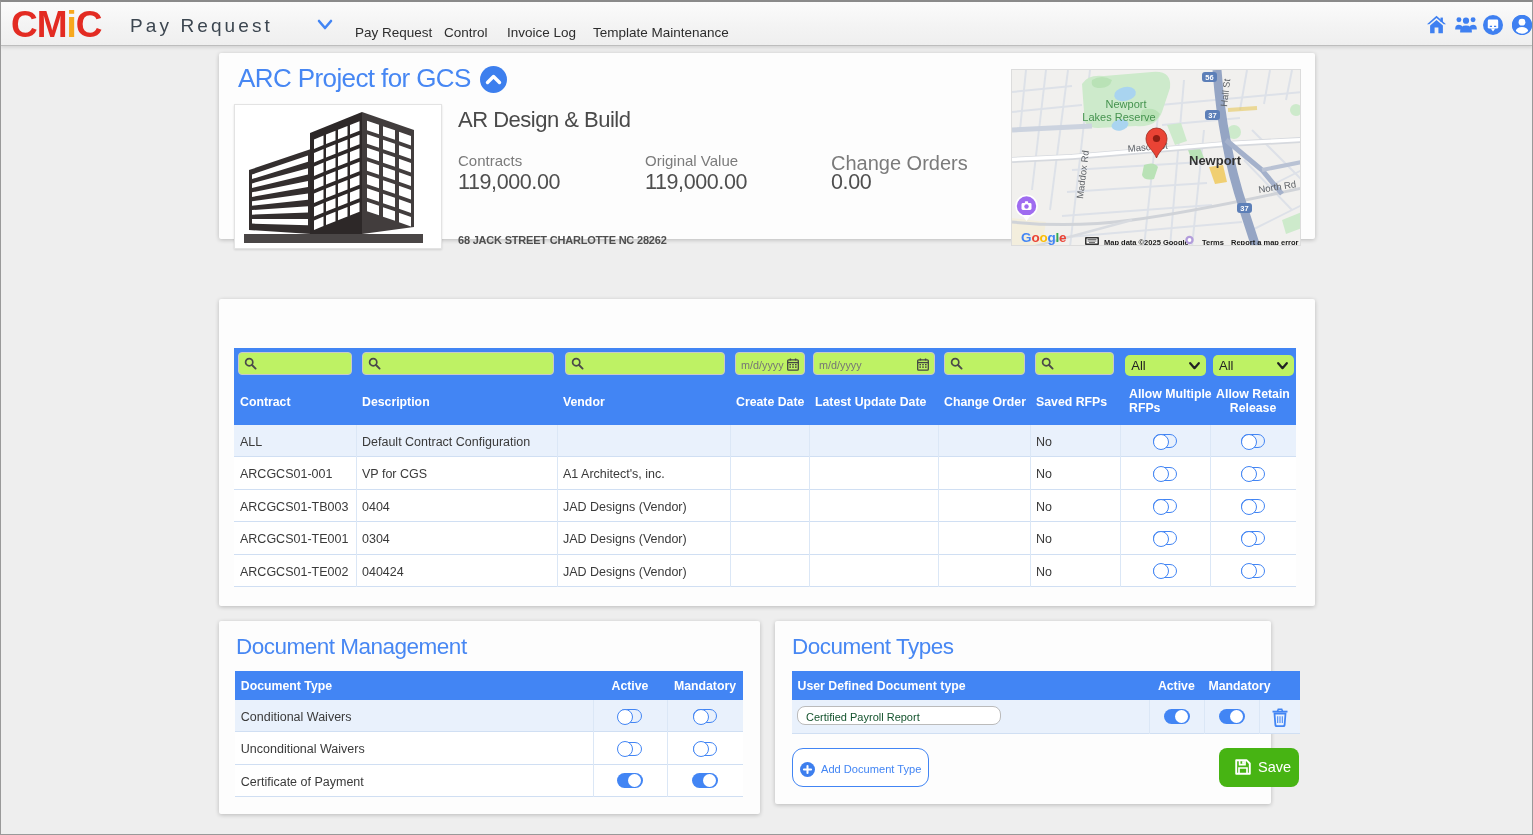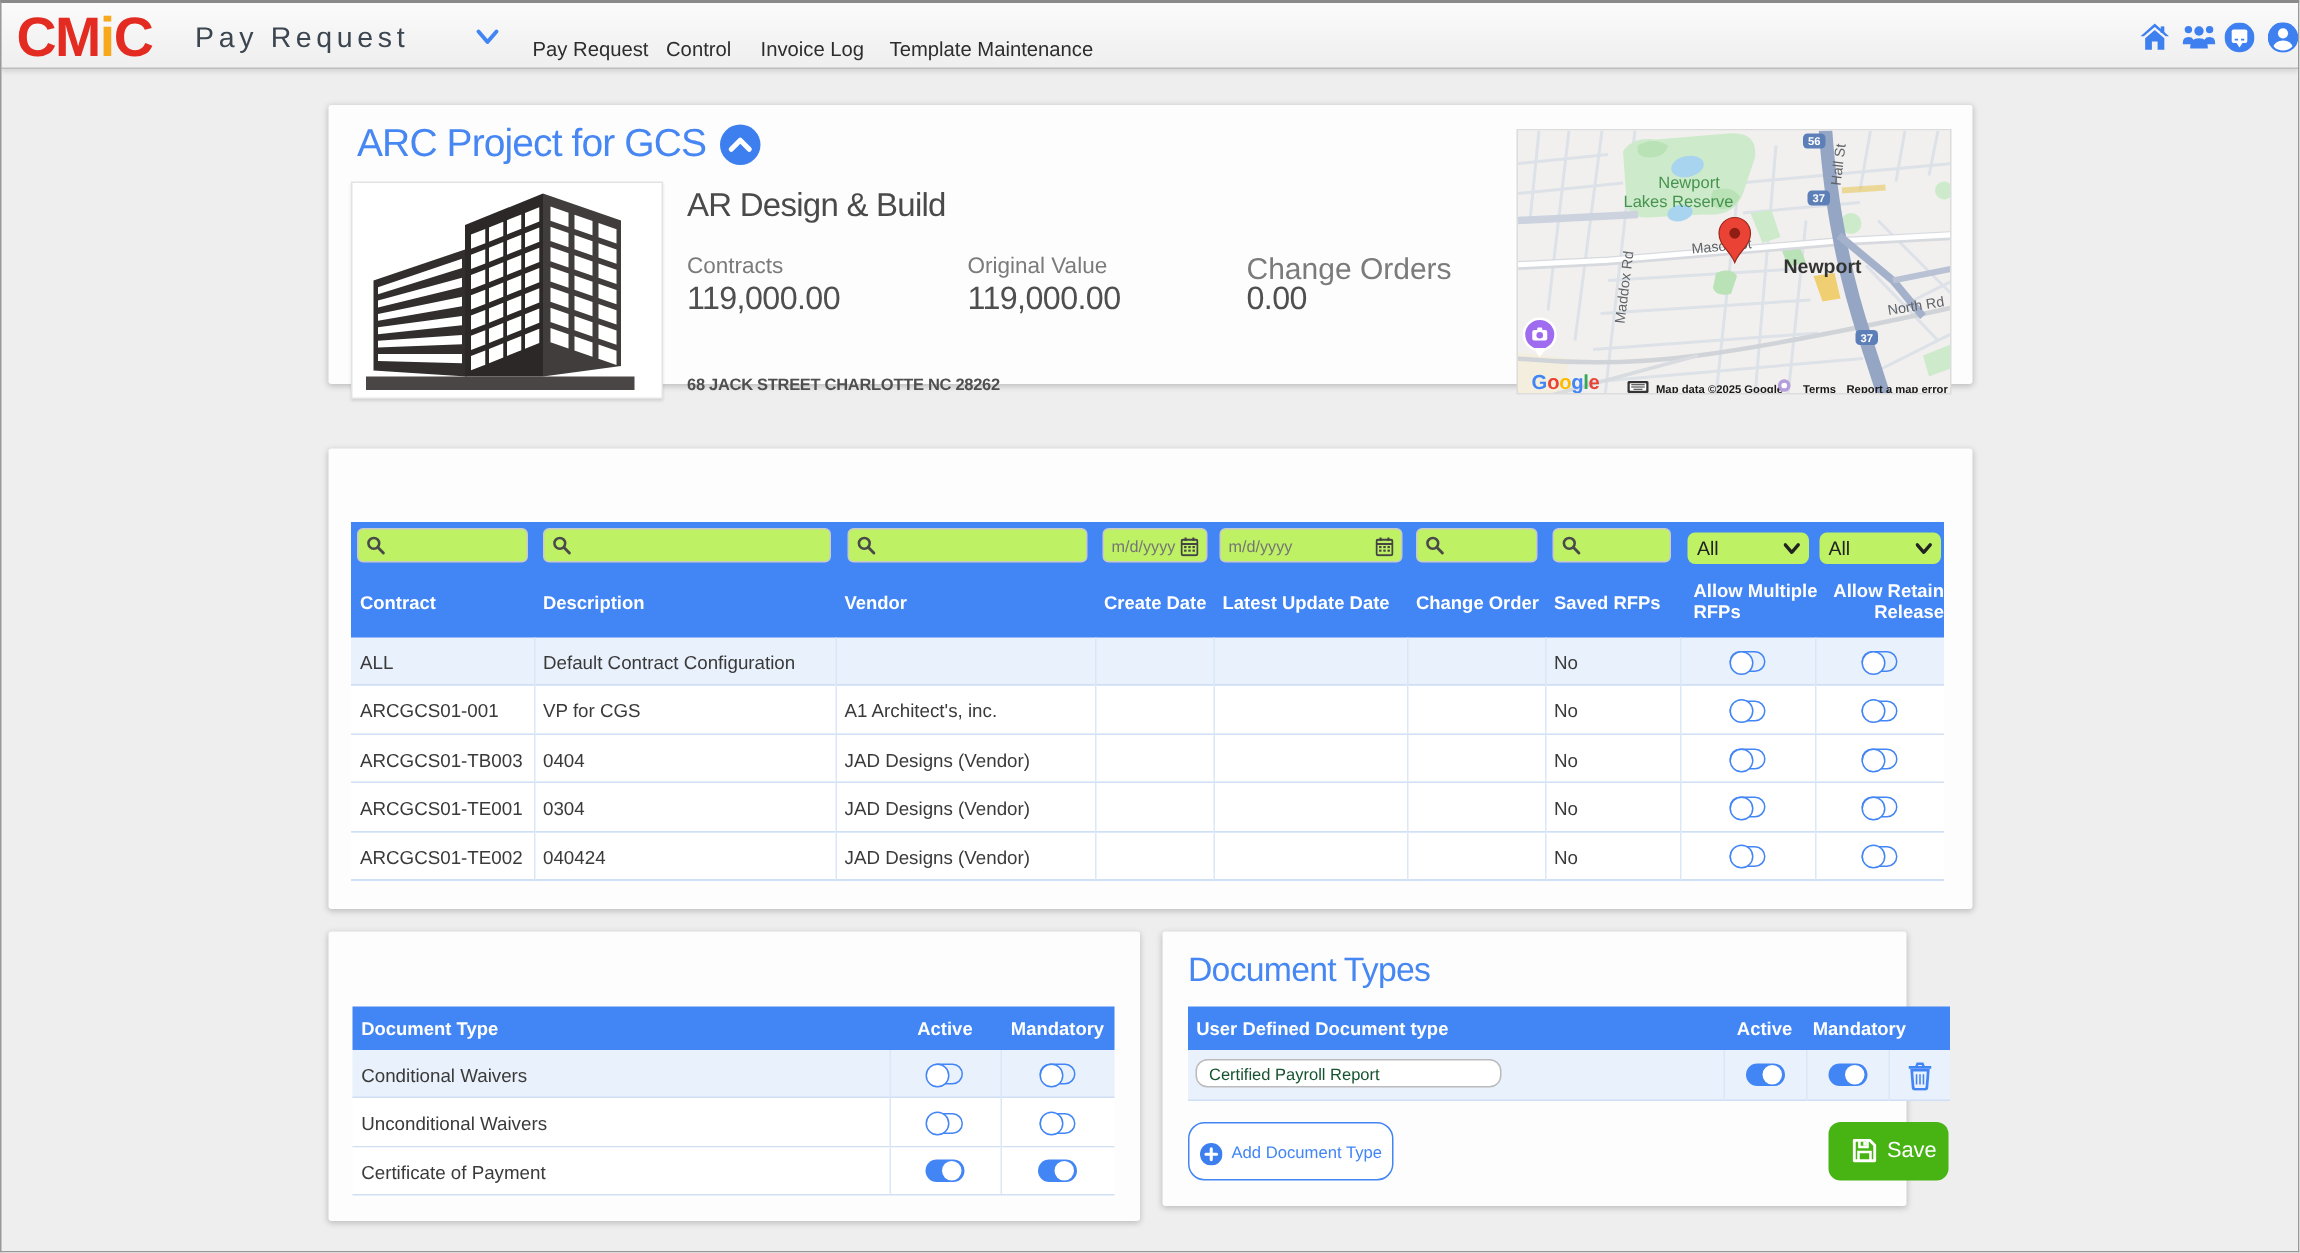--- a/index.html
+++ b/index.html
@@ -65,21 +65,21 @@
         <path d="M7.8 13.4 L10 16.6 L12.2 13.4 Z" fill="#fff"></path>
       </svg>
     <svg style="position:absolute;left:1511px;top:13px" width="20" height="20" viewBox="0 0 20 20">
         <circle cx="10" cy="10" r="10" fill="#3f80f1"></circle>
         <circle cx="10" cy="7.2" r="3.4" fill="#fff"></circle>
         <ellipse cx="10" cy="16.4" rx="6.3" ry="4.4" fill="#fff"></ellipse>
         <circle cx="10" cy="10" r="9.4" fill="none" stroke="#3f80f1" stroke-width="1.5"></circle>
       </svg>
   </div>
 
-  <div class="card" style="left:219px;top:70px;width:1096px;height:186px">
+  <div class="card" style="left:219px;top:53px;width:1096px;height:186px">
     <div class="ctitle t1" style="left:19px;top:10px">ARC Project for GCS</div>
     <div style="position:absolute;left:261px;top:13px;width:27px;height:27px;border-radius:50%;background:#3d7fee">
       <svg style="position:absolute;left:5px;top:7px" width="17" height="13" viewBox="0 0 17 13">
           <path d="M2.5 9.5 L8.5 3.5 L14.5 9.5" fill="none" stroke="#fff" stroke-width="3.4" stroke-linecap="round" stroke-linejoin="round"></path>
         </svg>
     </div>
     <div style="position:absolute;left:15px;top:51px;width:208px;height:145px;background:#fff;border:1px solid #e3e3e3;box-shadow:0 1px 2px rgba(0,0,0,0.12)">
       <svg width="206" height="143" viewBox="0 0 206 143">
 
         <polygon points="14,65 76,44 76,129 14,125" fill="#332e2e"></polygon>
@@ -345,21 +345,21 @@
           </svg>
         </div>
       <div class="th" style="left:6px;top:47px">Contract</div>
       <div class="th" style="left:128px;top:47px">Description</div>
       <div class="th" style="left:329px;top:47px">Vendor</div>
       <div class="th" style="left:502px;top:47px">Create Date</div>
       <div class="th" style="left:581px;top:47px">Latest Update Date</div>
       <div class="th" style="left:710px;top:47px">Change Order</div>
       <div class="th" style="left:802px;top:47px">Saved RFPs</div>
       <div class="th" style="left:895px;top:39px;width:90px;line-height:14px">Allow Multiple<br>RFPs</div>
-      <div class="th" style="left:976px;top:39px;width:86px;text-align:right;line-height:14px">Allow Retain<br>Release</div>
+      <div class="th" style="left:976px;top:39px;width:86px;text-align:center;line-height:14px">Allow Retain<br>Release</div>
       <div style="position:absolute;left:0;top:77px;width:1062px;height:32.400000000000006px;background:#e9f1fc;border-bottom:1px solid #d0dff3"></div>
       <div style="position:absolute;left:122px;top:77px;width:1px;height:32.400000000000006px;background:#dbe7f6"></div>
       <div style="position:absolute;left:323px;top:77px;width:1px;height:32.400000000000006px;background:#dbe7f6"></div>
       <div style="position:absolute;left:496px;top:77px;width:1px;height:32.400000000000006px;background:#dbe7f6"></div>
       <div style="position:absolute;left:575px;top:77px;width:1px;height:32.400000000000006px;background:#dbe7f6"></div>
       <div style="position:absolute;left:704px;top:77px;width:1px;height:32.400000000000006px;background:#dbe7f6"></div>
       <div style="position:absolute;left:796px;top:77px;width:1px;height:32.400000000000006px;background:#dbe7f6"></div>
       <div style="position:absolute;left:886px;top:77px;width:1px;height:32.400000000000006px;background:#dbe7f6"></div>
       <div style="position:absolute;left:976px;top:77px;width:1px;height:32.400000000000006px;background:#dbe7f6"></div>
       <div class="cell" style="left:6px;top:87px">ALL</div>
@@ -424,20 +424,21 @@
       <div class="cell" style="left:6px;top:216.6px">ARCGCS01-TE002</div>
       <div class="cell" style="left:128px;top:216.6px">040424</div>
       <div class="cell" style="left:329px;top:216.6px">JAD Designs (Vendor)</div>
       <div class="cell" style="left:802px;top:216.6px">No</div>
       <div class="tg" style="left:919px;top:215.79999999999998px"></div>
       <div class="tg" style="left:1007px;top:215.79999999999998px"></div>
     </div>
   </div>
 
   <div class="card" style="left:219px;top:621px;width:541px;height:193px">
+    <div class="ctitle t2" style="left:17px;top:13px">Document Management</div>
     <div id="tbl3" style="position:absolute;left:15.8px;top:49.8px;width:508.6px;height:126px">
       <div style="position:absolute;left:0;top:0;width:508.6px;height:29.5px;background:#4285f4"></div>
       <div class="th" style="left:6px;top:8px">Document Type</div>
       <div class="th" style="left:358.2px;top:8px;width:74px;text-align:center">Active</div>
       <div class="th" style="left:432.2px;top:8px;width:76px;text-align:center">Mandatory</div>
       <div style="position:absolute;left:0;top:29.5px;width:508.6px;height:32.2px;background:#e9f1fc;border-bottom:1px solid #d0dff3"></div>
       <div style="position:absolute;left:358.2px;top:29.5px;width:1px;height:32.2px;background:#dbe7f6"></div>
       <div style="position:absolute;left:432.2px;top:29.5px;width:1px;height:32.2px;background:#dbe7f6"></div>
       <div class="cell" style="left:6px;top:39.5px">Conditional Waivers</div>
       <div class="tg" style="left:383.2px;top:38.6px"></div>

